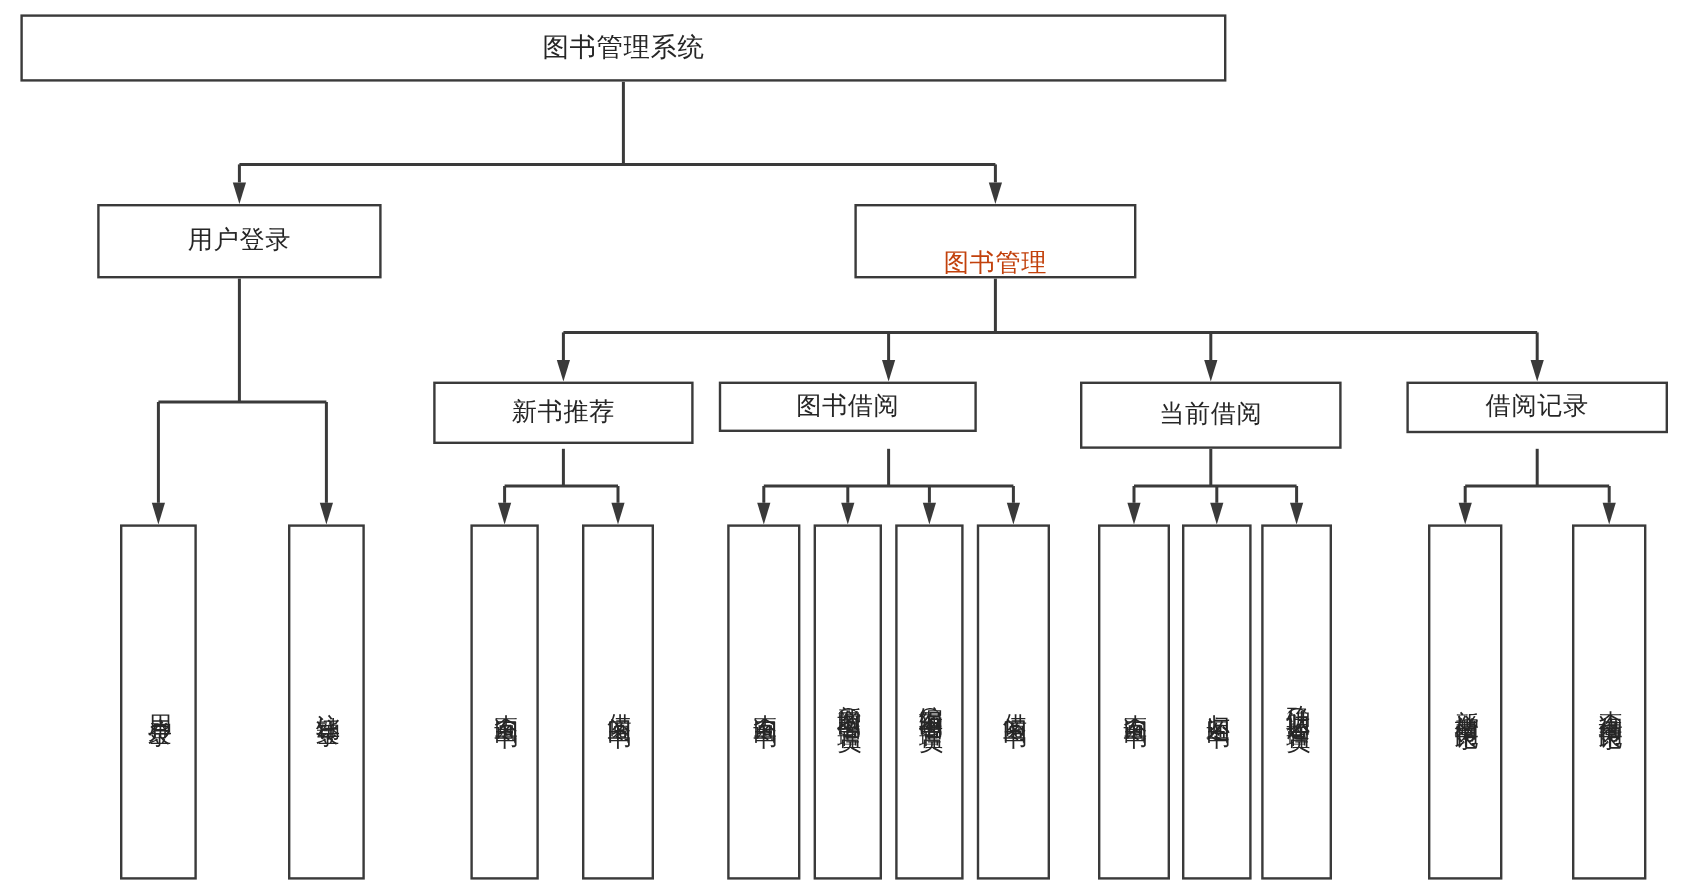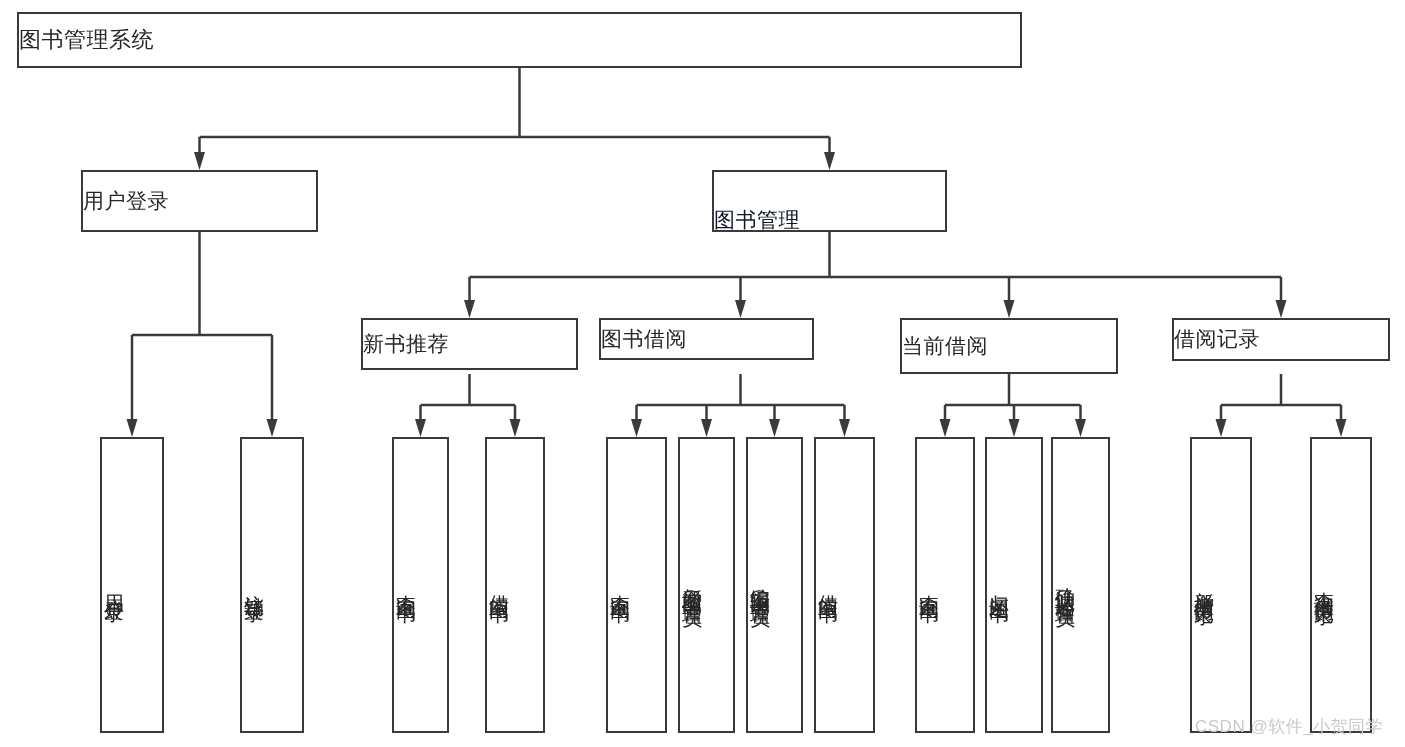--- a/index.html
+++ b/index.html
@@ -25,20 +25,21 @@
     height: 747px;
     pointer-events: none;
   }
   .node {
     position: absolute;
     box-sizing: border-box;
     background: #ffffff;
     border: 2.5px solid #3a3a3a;
     display: flex;
     align-items: center;
+    justify-content: center;
     color: #222222;
   }
   .node .label {
     font-size: 21px;
     line-height: 1.18;
     letter-spacing: 0.5px;
     white-space: nowrap;
     color: #262626;
   }
   .node.vertical .label {
@@ -118,21 +119,21 @@
       <polygon points="1335.5,419 1346.5,419 1341,437" fill="#3a3a3a"></polygon>
     </svg>
   <div id="nodes-layer">
       <div class="node root" style="left: 17px; top: 12px; width: 1005px; height: 56px; border-color: rgb(58, 58, 58);">
         <span class="label" style="color: rgb(38, 38, 38);">图书管理系统</span>
       </div>
       <div class="node level2" style="left: 81px; top: 170px; width: 237px; height: 62px; border-color: rgb(58, 58, 58);">
         <span class="label" style="color: rgb(38, 38, 38);">用户登录</span>
       </div>
       <div class="node level2" style="left: 712px; top: 170px; width: 235px; height: 62px; border-color: rgb(58, 58, 58);">
-        <span class="label" style="color: #0f172a; margin-top: 39px;">图书管理</span>
+        <span class="label" style="color: #c2410c; margin-top: 39px;">图书管理</span>
       </div>
       <div class="node level3" style="left: 361px; top: 318px; width: 217px; height: 52px; border-color: rgb(58, 58, 58);">
         <span class="label" style="color: rgb(38, 38, 38);">新书推荐</span>
       </div>
       <div class="node level3" style="left: 599px; top: 318px; width: 215px; height: 42px; border-color: rgb(58, 58, 58);">
         <span class="label" style="color: rgb(38, 38, 38);">图书借阅</span>
       </div>
       <div class="node level3" style="left: 900px; top: 318px; width: 218px; height: 56px; border-color: rgb(58, 58, 58);">
         <span class="label" style="color: rgb(38, 38, 38);">当前借阅</span>
       </div>
@@ -172,14 +173,13 @@
       <div class="node vertical leaf" style="left: 1051px; top: 437px; width: 59px; height: 296px; border-color: rgb(58, 58, 58);">
         <span class="label" style="color: rgb(38, 38, 38);">确认归还（管理员）</span>
       </div>
       <div class="node vertical leaf" style="left: 1190px; top: 437px; width: 62px; height: 296px; border-color: rgb(58, 58, 58);">
         <span class="label" style="color: rgb(38, 38, 38);">新增借阅记录</span>
       </div>
       <div class="node vertical leaf" style="left: 1310px; top: 437px; width: 62px; height: 296px; border-color: rgb(58, 58, 58);">
         <span class="label" style="color: rgb(38, 38, 38);">查询借阅记录</span>
       </div>
     </div>
-  <div class="watermark" style="left: 1195px; top: 715px; color: rgb(201, 201, 201);">CSDN @软件_小贺同学</div>
 </div>
 
 </body></html>

